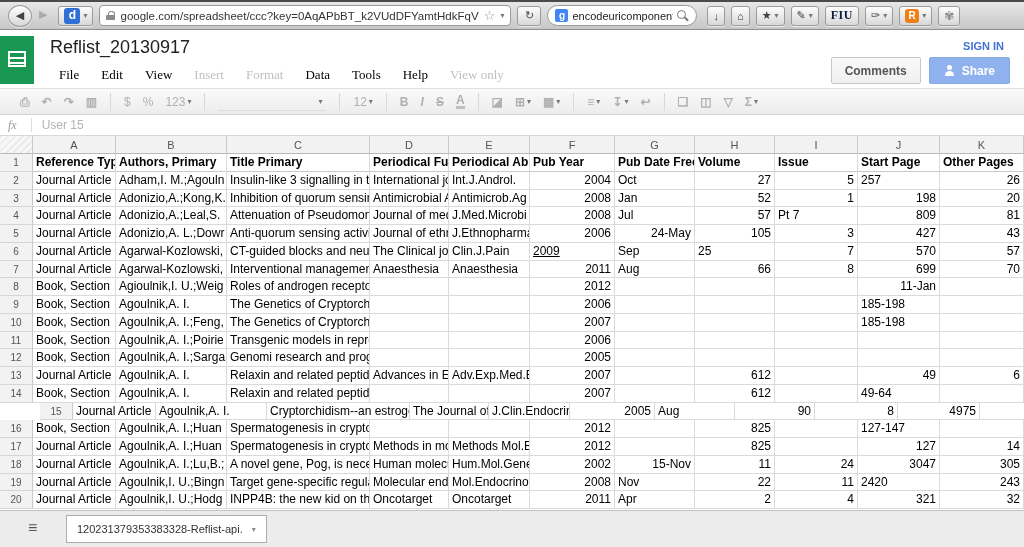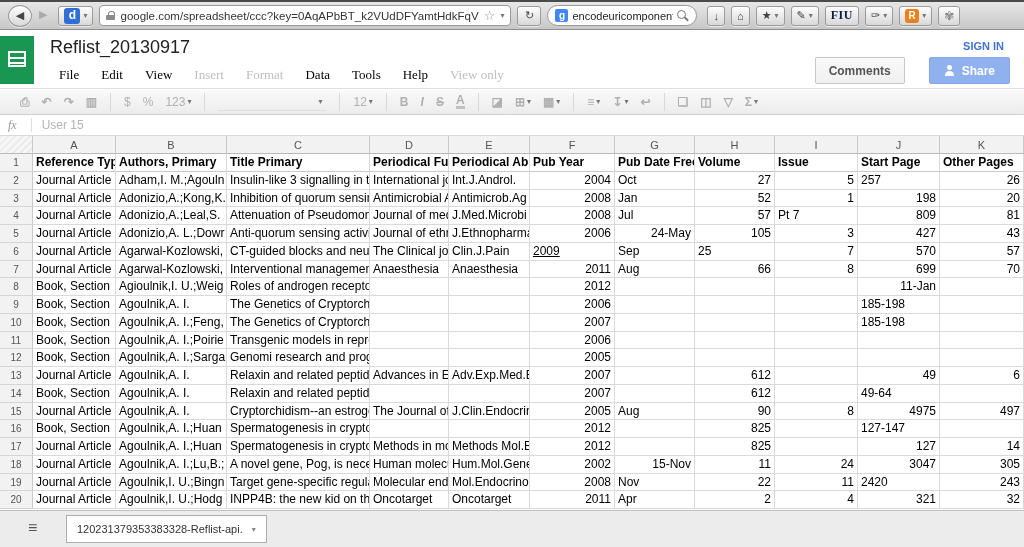--- a/index.html
+++ b/index.html
@@ -51,21 +51,21 @@
     border:2px solid #fff; }
   #sheets-logo .glyph::before { content:""; position:absolute; left:0; top:4px; width:14px;
     height:2px; background:#fff; }
   #sheets-logo .glyph::after { content:""; position:absolute; left:0; top:9px; width:14px;
     height:2px; background:#fff; }
   #doc-title { position:absolute; left:50px; top:7px; font-size:18px; color:#222; }
   #menubar { position:absolute; left:48px; top:35px; display:flex; gap:0; }
   .menu-item { font-size:13px; color:#000; padding:2px 11px; cursor:default;font-family:Liberation Serif, serif; }
   .menu-item.disabled { color:#bfbfbf; }
   #sign-in { position:absolute; right:20px; top:10px; font-size:11px; font-weight:bold; }
-  #header-actions { position:absolute; right:14px; top:27px; display:flex; gap:24px; align-items:center; }
+  #header-actions { position:absolute; right:14px; top:27px; display:flex; gap:8px; align-items:center; }
   #comments-btn { height:27px; padding:0 13px; border:1px solid #c7c7c7; border-radius:2px;
     background:linear-gradient(#f9f9f9,#f0f0f0); font-size:12px; font-weight:bold; color:#555;
     display:flex; align-items:center; }
   #share-btn { height:27px; padding:0 14px; border:1px solid #86a9e6; border-radius:2px;
     color:#fff; font-size:12px; font-weight:bold; display:flex; align-items:center; }
   .share-icon { position:relative; width:11px; height:11px; display:inline-block; margin-right:7px; }
   .share-icon::before { content:""; position:absolute; top:0; left:3px; width:5px; height:5px;
     border-radius:50%; background:#fff; }
   .share-icon::after { content:""; position:absolute; bottom:0; left:1px; width:9px; height:5px;
     border-radius:5px 5px 0 0; background:#fff; }
@@ -497,21 +497,21 @@
       <div class="g-cell" style="width: 79px; text-align: left;"></div>
       <div class="g-cell" style="width: 81px; text-align: left;"></div>
       <div class="g-cell" style="width: 85px; text-align: right;">2007</div>
       <div class="g-cell" style="width: 80px; text-align: left;"></div>
       <div class="g-cell" style="width: 80px; text-align: right;">612</div>
       <div class="g-cell" style="width: 83px; text-align: left;"></div>
       <div class="g-cell" style="width: 82px; text-align: left;">49-64</div>
       <div class="g-cell" style="width: 84px; text-align: left;"></div>
     </div>
     <div class="g-row">
-      <div class="g-num" style="width: 33px;">15</div>
+      <div class="g-num" style="width: 33px; margin-left: 40px;">15</div>
       <div class="g-cell" style="width: 83px; text-align: left;">Journal Article</div>
       <div class="g-cell" style="width: 111px; text-align: left;">Agoulnik,A. I.</div>
       <div class="g-cell" style="width: 143px; text-align: left;">Cryptorchidism--an estroge</div>
       <div class="g-cell" style="width: 79px; text-align: left;">The Journal of</div>
       <div class="g-cell" style="width: 81px; text-align: left;">J.Clin.Endocrin</div>
       <div class="g-cell" style="width: 85px; text-align: right;">2005</div>
       <div class="g-cell" style="width: 80px; text-align: left;">Aug</div>
       <div class="g-cell" style="width: 80px; text-align: right;">90</div>
       <div class="g-cell" style="width: 83px; text-align: right;">8</div>
       <div class="g-cell" style="width: 82px; text-align: right;">4975</div>

